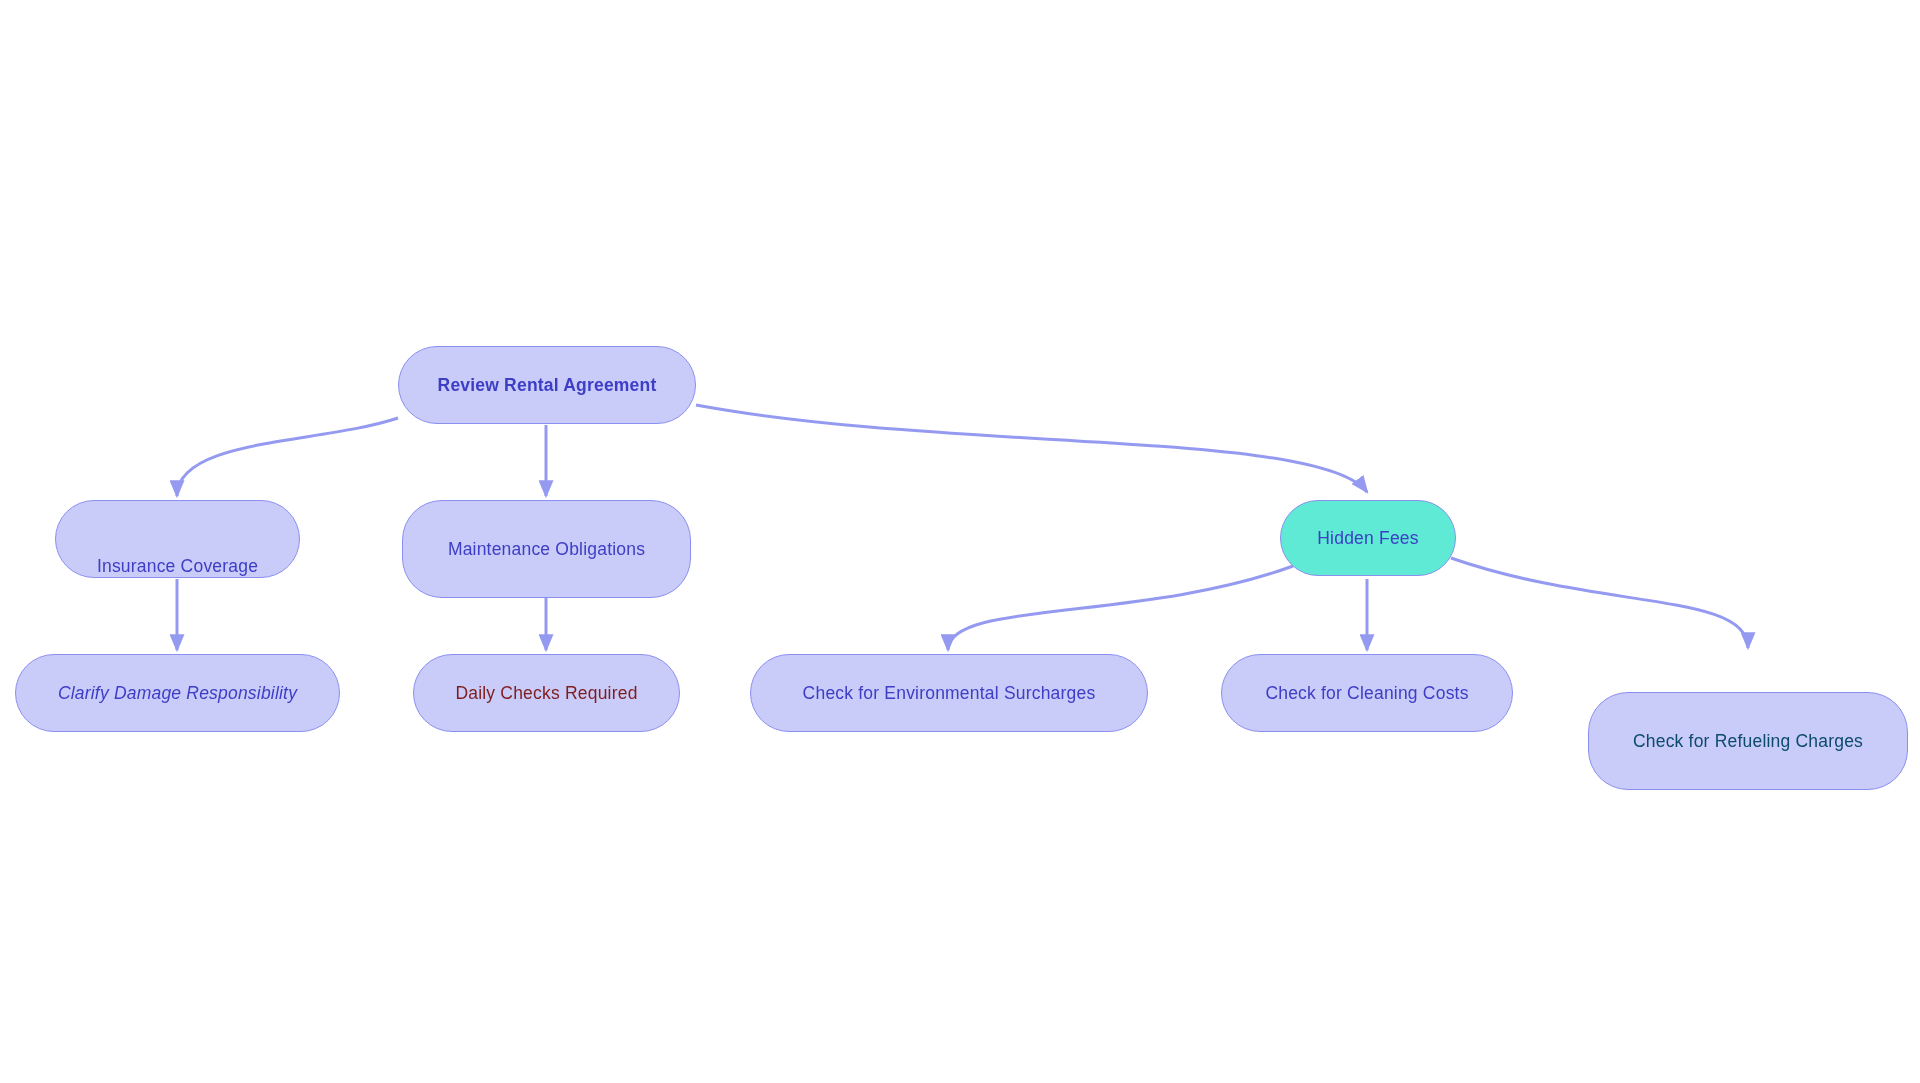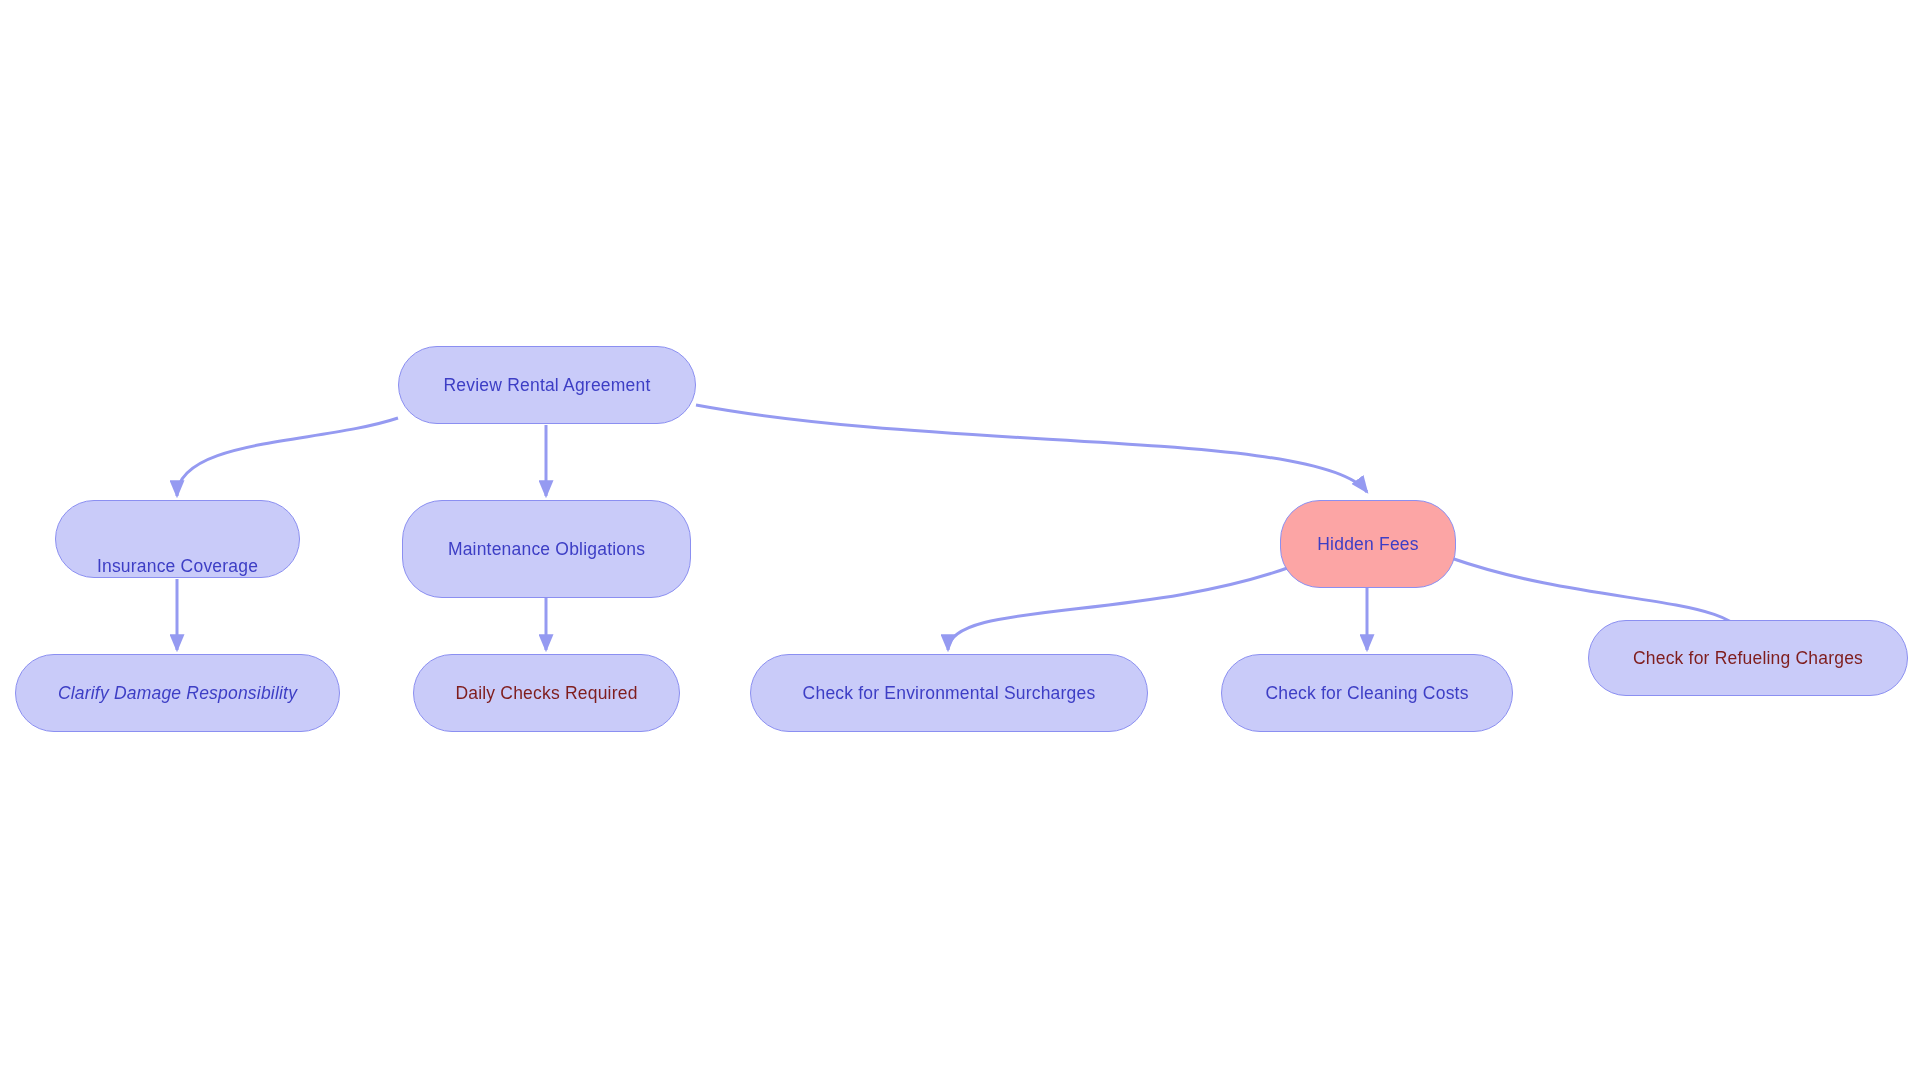--- a/index.html
+++ b/index.html
@@ -56,41 +56,41 @@
         <path d="M 546 425 L 546 496" fill="none" stroke="#959af1" stroke-width="3" marker-end="url(#arrowhead)"></path>
         <path d="M 696 405 C 950 452, 1320 430, 1367 492" fill="none" stroke="#959af1" stroke-width="3" marker-end="url(#arrowhead)"></path>
         <path d="M 177 579 L 177 650" fill="none" stroke="#959af1" stroke-width="3" marker-end="url(#arrowhead)"></path>
         <path d="M 546 579 L 546 650" fill="none" stroke="#959af1" stroke-width="3" marker-end="url(#arrowhead)"></path>
         <path d="M 1293 566 C 1140 622, 948 600, 948 650" fill="none" stroke="#959af1" stroke-width="3" marker-end="url(#arrowhead)"></path>
         <path d="M 1367 579 L 1367 650" fill="none" stroke="#959af1" stroke-width="3" marker-end="url(#arrowhead)"></path>
         <path d="M 1451 558 C 1600 610, 1748 592, 1748 648" fill="none" stroke="#959af1" stroke-width="3" marker-end="url(#arrowhead)"></path>
       </g>
   </svg>
   <div id="nodes-layer">
-      <div class="node" style="left: 398px; top: 346px; width: 298px; height: 78px; background: rgb(201, 203, 249); border: 1.5px solid rgb(139, 143, 241); color: rgb(61, 62, 197);">
+      <div class="node" style="left: 398px; top: 346px; width: 298px; height: 78px; background: rgb(201, 203, 249); border: 1.5px solid rgb(139, 143, 241); color: rgb(61, 62, 197); font-weight: bold;">
         <span>Review Rental Agreement</span>
       </div>
       <div class="node" style="left: 55px; top: 500px; width: 245px; height: 78px; background: rgb(201, 203, 249); border: 1.5px solid rgb(139, 143, 241); color: rgb(61, 62, 197); align-items: flex-end;">
         <span>Insurance Coverage</span>
       </div>
       <div class="node" style="left: 402px; top: 500px; width: 289px; height: 98px; background: rgb(201, 203, 249); border: 1.5px solid rgb(139, 143, 241); color: rgb(61, 62, 197);">
         <span>Maintenance Obligations</span>
       </div>
-      <div class="node" style="left: 1280px; top: 500px; width: 176px; height: 88px; background: #fca5a5; border: 1.5px solid rgb(139, 143, 241); color: rgb(61, 62, 197);">
+      <div class="node" style="left: 1280px; top: 500px; width: 176px; height: 76px; background: #5eead4; border: 1.5px solid rgb(139, 143, 241); color: rgb(61, 62, 197);">
         <span>Hidden Fees</span>
       </div>
       <div class="node" style="left: 15px; top: 654px; width: 325px; height: 78px; background: rgb(201, 203, 249); border: 1.5px solid rgb(139, 143, 241); color: rgb(61, 62, 197); font-style: italic;">
         <span>Clarify Damage Responsibility</span>
       </div>
       <div class="node" style="left: 413px; top: 654px; width: 267px; height: 78px; background: rgb(201, 203, 249); border: 1.5px solid rgb(139, 143, 241); color: #7f1d1d;">
         <span>Daily Checks Required</span>
       </div>
       <div class="node" style="left: 750px; top: 654px; width: 398px; height: 78px; background: rgb(201, 203, 249); border: 1.5px solid rgb(139, 143, 241); color: rgb(61, 62, 197); text-align: right;">
         <span>Check for Environmental Surcharges</span>
       </div>
       <div class="node" style="left: 1221px; top: 654px; width: 292px; height: 78px; background: rgb(201, 203, 249); border: 1.5px solid rgb(139, 143, 241); color: rgb(61, 62, 197);">
         <span>Check for Cleaning Costs</span>
       </div>
-      <div class="node" style="left: 1588px; top: 620px; width: 320px; height: 76px; background: rgb(201, 203, 249); border: 1.5px solid rgb(139, 143, 241); color: #7f1d1d;">
+      <div class="node" style="left: 1588px; top: 692px; width: 320px; height: 98px; background: rgb(201, 203, 249); border: 1.5px solid rgb(139, 143, 241); color: #0c4a6e;">
         <span>Check for Refueling Charges</span>
       </div>
     </div>
 </div>
 
 </body></html>

